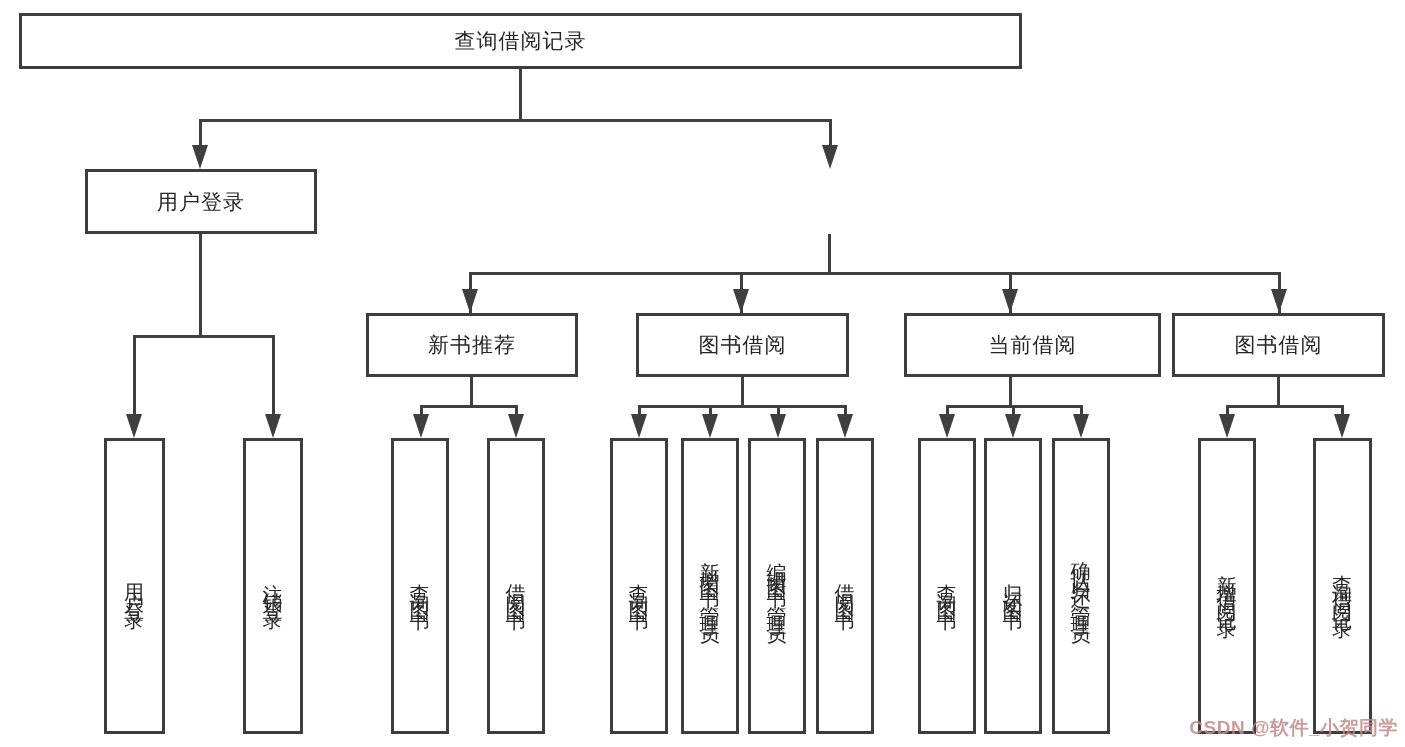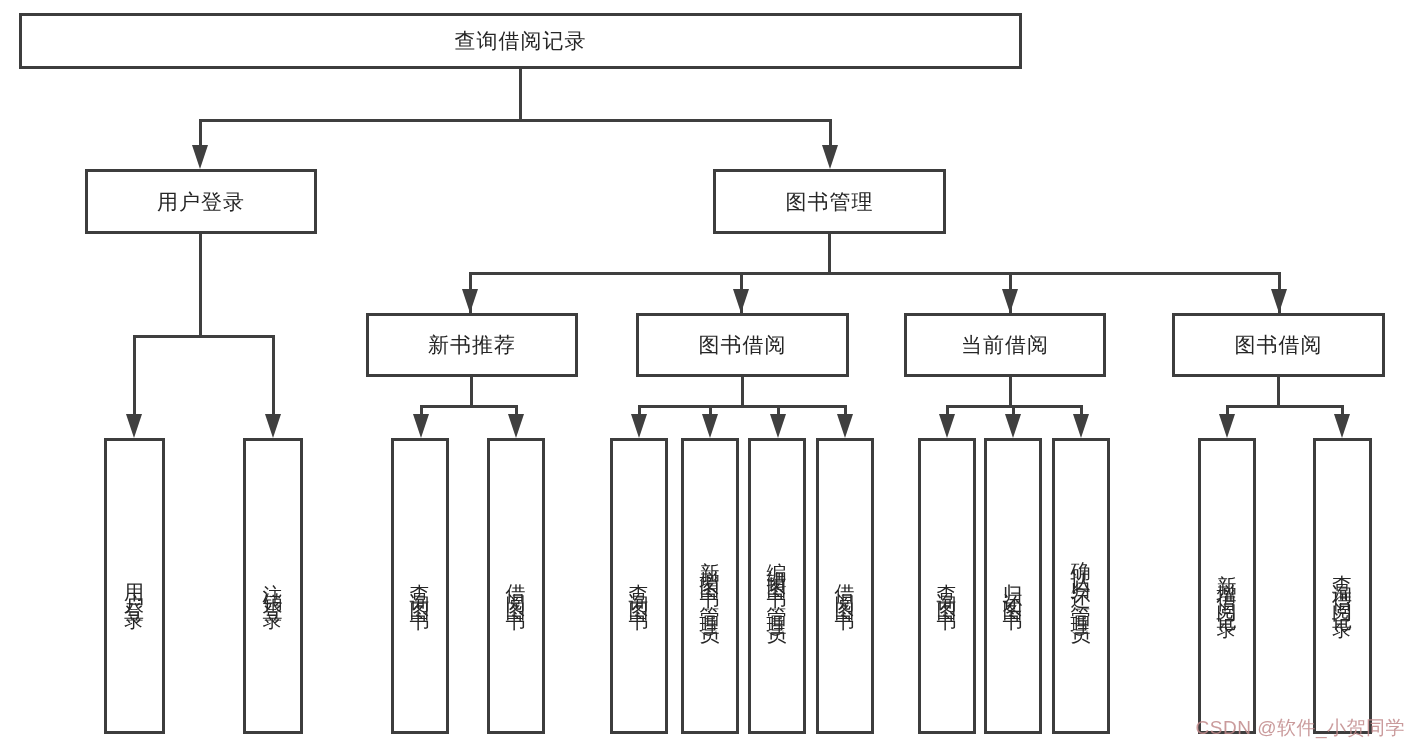--- a/index.html
+++ b/index.html
@@ -47,44 +47,44 @@
   .arr {
     position: absolute;
     width: 0; height: 0;
     border-left: 8px solid transparent;
     border-right: 8px solid transparent;
     border-top: 24px solid #3f3f3f;
     z-index: 1;
   }
   .watermark {
     position: absolute;
-    right: 0;
+    right: 7px;
     bottom: 6px;
     font-size: 19px;
     color: rgba(193, 138, 139, 0.85);
     z-index: 5;
     letter-spacing: 0.5px;
+    font-weight: bold;
   }
 </style>
 </head>
 <body>
 
 <div class="canvas">
 
   <div class="node" style="left:19px; top:13px; width:1003px; height:56px;">查询借阅记录</div>
 
   <div class="vl" style="left:519px; top:68px; height:52px;"></div>
   <div class="hl" style="left:199px; top:119px; width:633px;"></div>
   <div class="vl" style="left:199px; top:119px; height:28px;"></div>
   <div class="arr" style="left:192px; top:145px;"></div>
   <div class="vl" style="left:829px; top:119px; height:28px;"></div>
   <div class="arr" style="left:822px; top:145px;"></div>
 
   <div class="node" style="left:85px; top:169px; width:232px; height:65px;">用户登录</div>
-  <div class="node" style="left:713px; top:169px; width:233px; height:65px;">图书管理</div>
 
   <div class="vl" style="left:199px; top:234px; height:103px;"></div>
   <div class="hl" style="left:133px; top:335px; width:142px;"></div>
   <div class="vl" style="left:133px; top:335px; height:80px;"></div>
   <div class="arr" style="left:126px; top:414px;"></div>
   <div class="vl" style="left:272px; top:335px; height:80px;"></div>
   <div class="arr" style="left:265px; top:414px;"></div>
 
   <div class="vl" style="left:828px; top:234px; height:41px;"></div>
   <div class="hl" style="left:469px; top:272px; width:812px;"></div>
@@ -92,21 +92,21 @@
   <div class="arr" style="left:462px; top:289px;"></div>
   <div class="vl" style="left:740px; top:272px; height:44px;"></div>
   <div class="arr" style="left:733px; top:289px;"></div>
   <div class="vl" style="left:1009px; top:272px; height:44px;"></div>
   <div class="arr" style="left:1002px; top:289px;"></div>
   <div class="vl" style="left:1278px; top:272px; height:44px;"></div>
   <div class="arr" style="left:1271px; top:289px;"></div>
 
   <div class="node" style="left:366px; top:313px; width:212px; height:64px;">新书推荐</div>
   <div class="node" style="left:636px; top:313px; width:213px; height:64px;">图书借阅</div>
-  <div class="node" style="left:904px; top:313px; width:202px; height:64px;">当前借阅</div>
+  <div class="node" style="left:904px; top:313px; width:257px; height:64px;">当前借阅</div>
   <div class="node" style="left:1172px; top:313px; width:213px; height:64px;">图书借阅</div>
 
   <div class="vl" style="left:470px; top:376px; height:31px;"></div>
   <div class="hl" style="left:420px; top:405px; width:98px;"></div>
   <div class="vl" style="left:420px; top:405px; height:10px;"></div>
   <div class="arr" style="left:413px; top:414px;"></div>
   <div class="vl" style="left:515px; top:405px; height:10px;"></div>
   <div class="arr" style="left:508px; top:414px;"></div>
 
   <div class="vl" style="left:741px; top:376px; height:31px;"></div>

